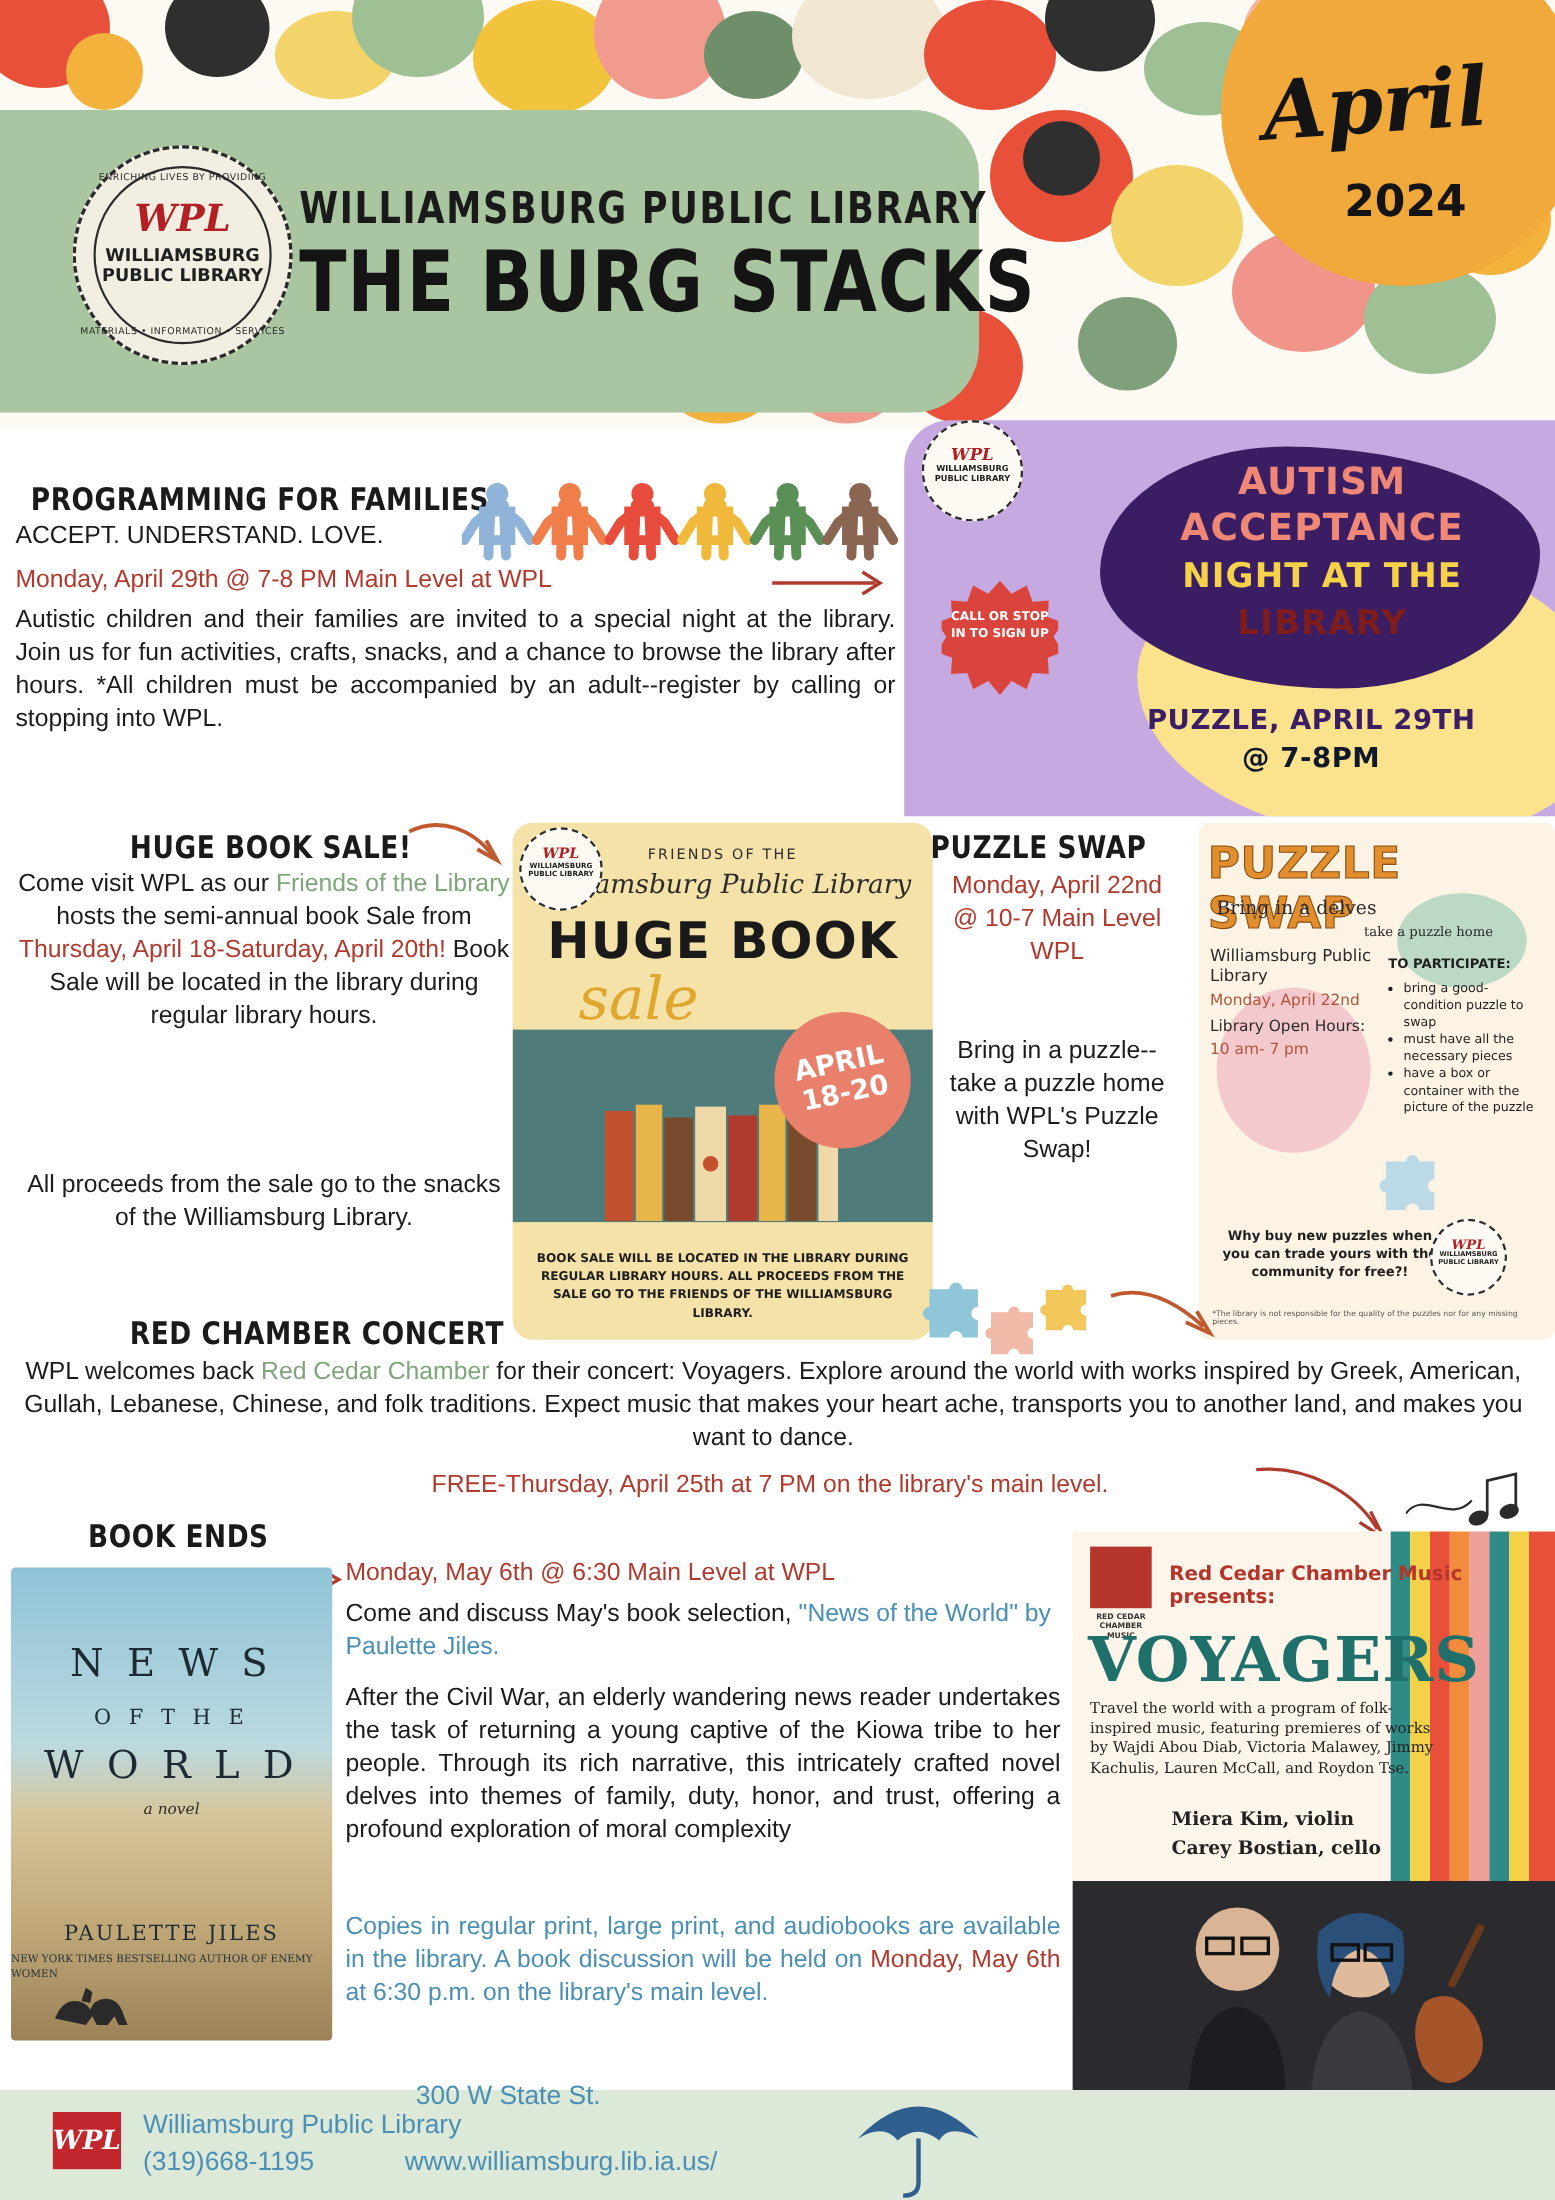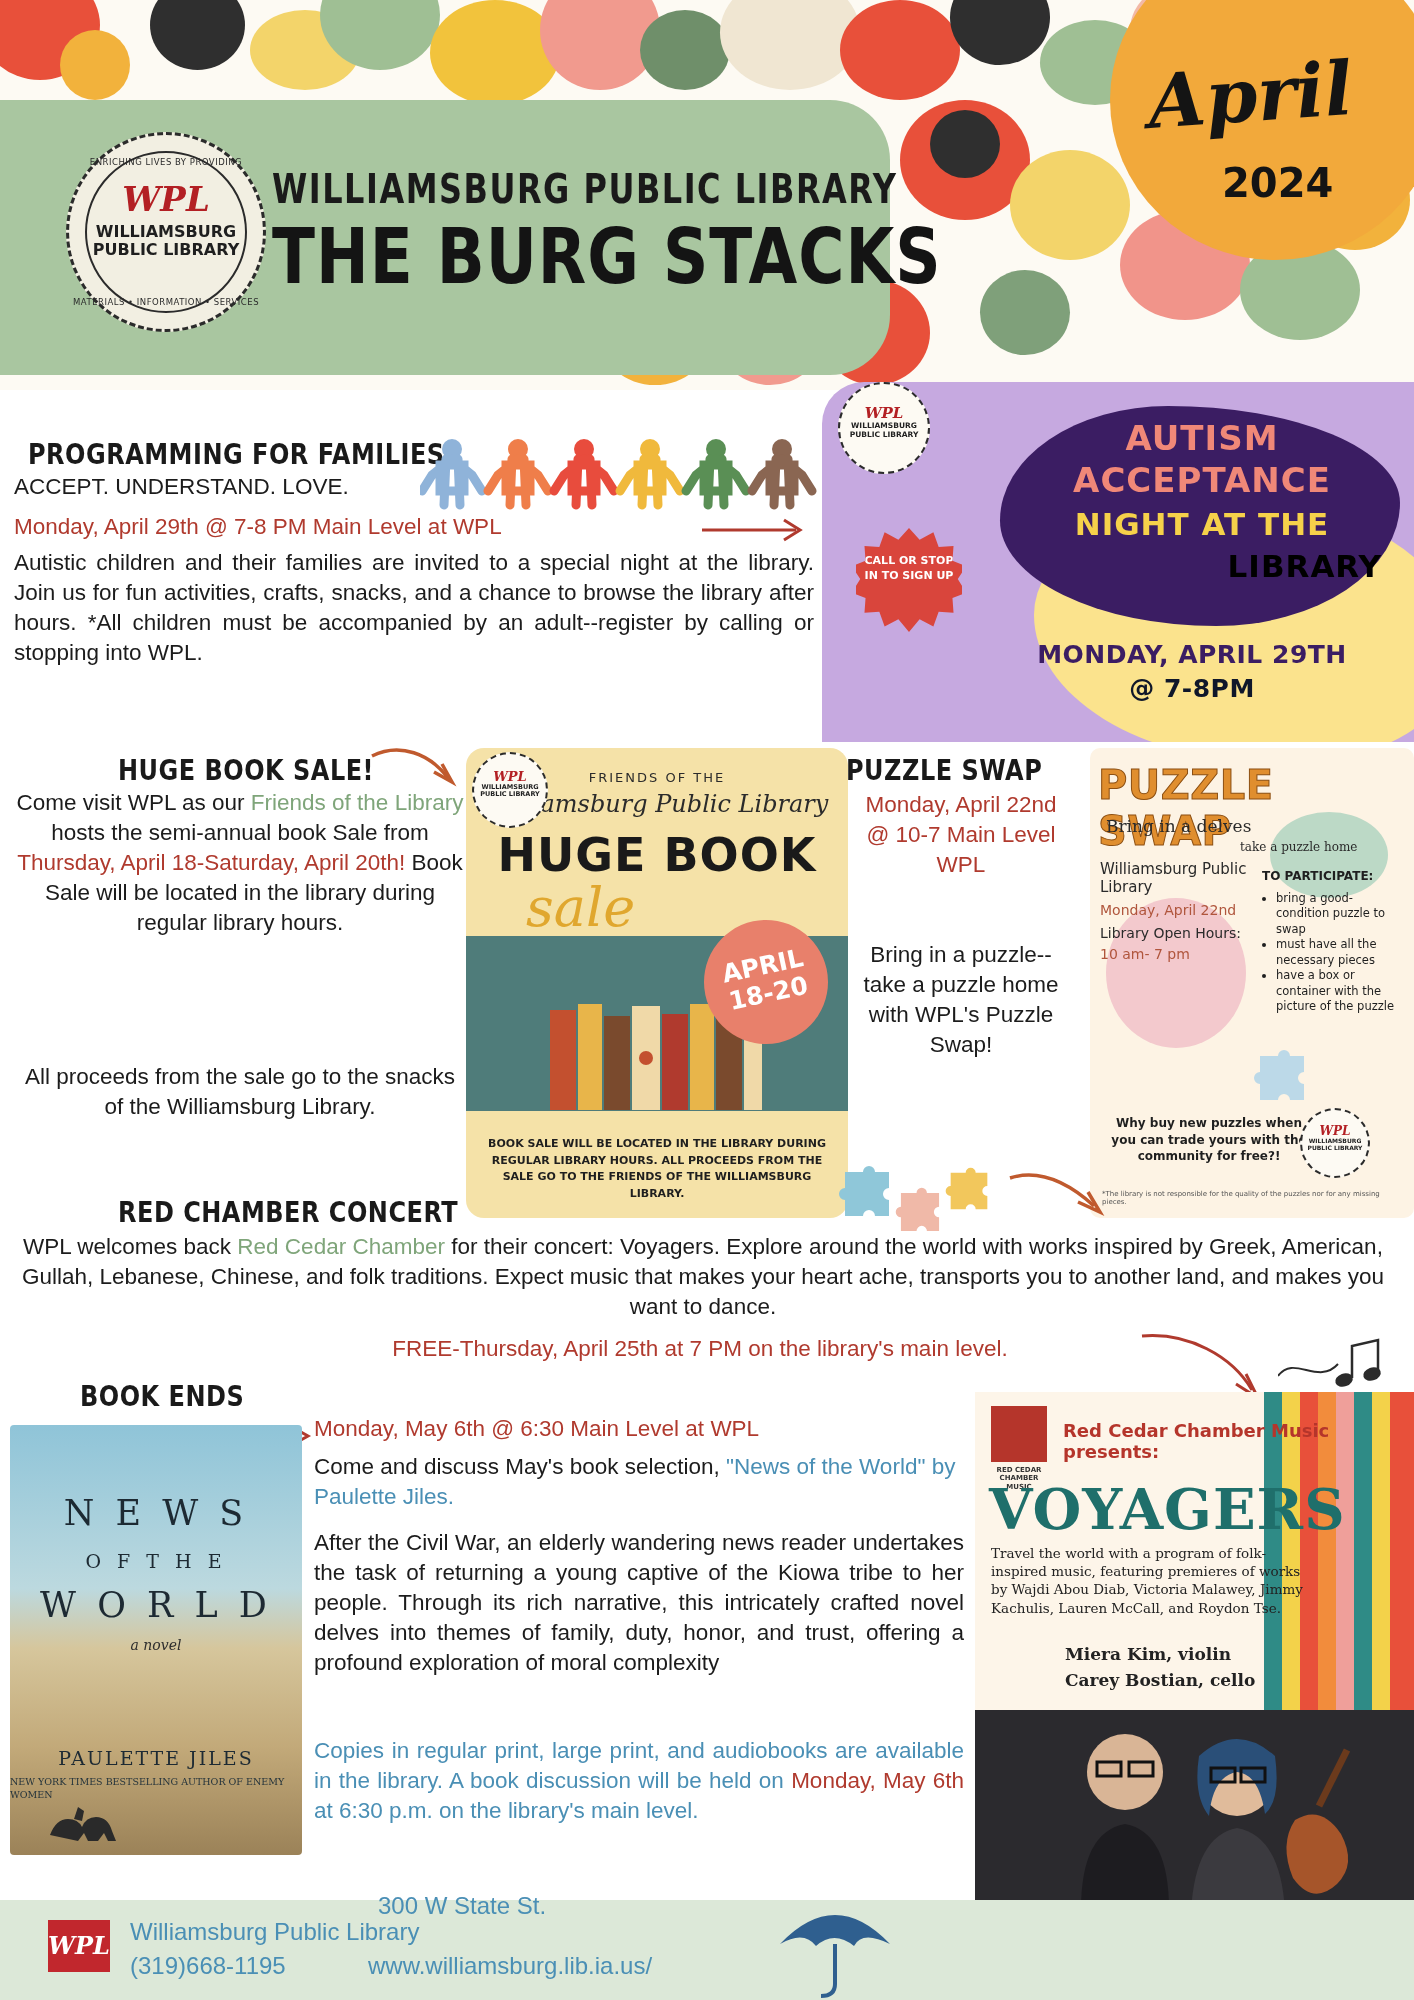--- a/index.html
+++ b/index.html
@@ -207,22 +207,22 @@
     text-align: center; font-family: "DejaVu Sans", sans-serif;
     font-weight: bold; font-size: 34px; color: #f08878; letter-spacing: 1px;
   }
   .autism-t3 {
     position: absolute; left: 200px; top: 124px; width: 360px;
     text-align: center; font-family: "DejaVu Sans", sans-serif;
     font-weight: bold; font-size: 31px; color: #f6d14a; letter-spacing: 1px;
   }
   .autism-t4 {
     position: absolute; left: 200px; top: 166px; width: 360px;
-    text-align: right; font-family: "DejaVu Sans", sans-serif;
-    font-weight: bold; font-size: 31px; color: #000000; letter-spacing: 1px;
+    text-align: center; font-family: "DejaVu Sans", sans-serif;
+    font-weight: bold; font-size: 31px; color: #7f1d1d; letter-spacing: 1px;
   }
   .autism-date {
     position: absolute; left: 170px; top: 258px; width: 400px;
     text-align: center; font-family: "DejaVu Sans", sans-serif;
     font-weight: bold; font-size: 25px; color: #3b1d63; letter-spacing: 0.5px;
   }
   .autism-time {
     position: absolute; left: 170px; top: 292px; width: 400px;
     text-align: center; font-family: "DejaVu Sans", sans-serif;
     font-weight: bold; font-size: 25px; color: #0f172a; letter-spacing: 0.5px;
@@ -538,21 +538,21 @@
   <path d="M84 10 L100 20 L84 30" stroke="#b03a2e" stroke-width="3" fill="none"></path>
 </svg>
 
 <div class="autism-flyer">
   <div class="autism-yellowblob"></div>
   <div class="autism-darkblob"></div>
   <div class="autism-t1">AUTISM</div>
   <div class="autism-t2">ACCEPTANCE</div>
   <div class="autism-t3">NIGHT AT THE</div>
   <div class="autism-t4">LIBRARY</div>
-  <div class="autism-date">MONDAY, APRIL 29TH</div>
+  <div class="autism-date">PUZZLE, APRIL 29TH</div>
   <div class="autism-time">@ 7-8PM</div>
 </div>
 <div class="starburst">CALL OR STOP IN TO SIGN UP</div>
 <div class="mini-seal" style="left:838px; top:382px;">
   <div class="wpl">WPL</div>
   <div class="nm">WILLIAMSBURG PUBLIC LIBRARY</div>
 </div>
 
 <div class="sec-head" style="left:118px; top:754px;">HUGE BOOK SALE!</div>
 <svg class="arrow-svg" style="left:370px; top:742px;" width="90" height="50" viewBox="0 0 90 50">

